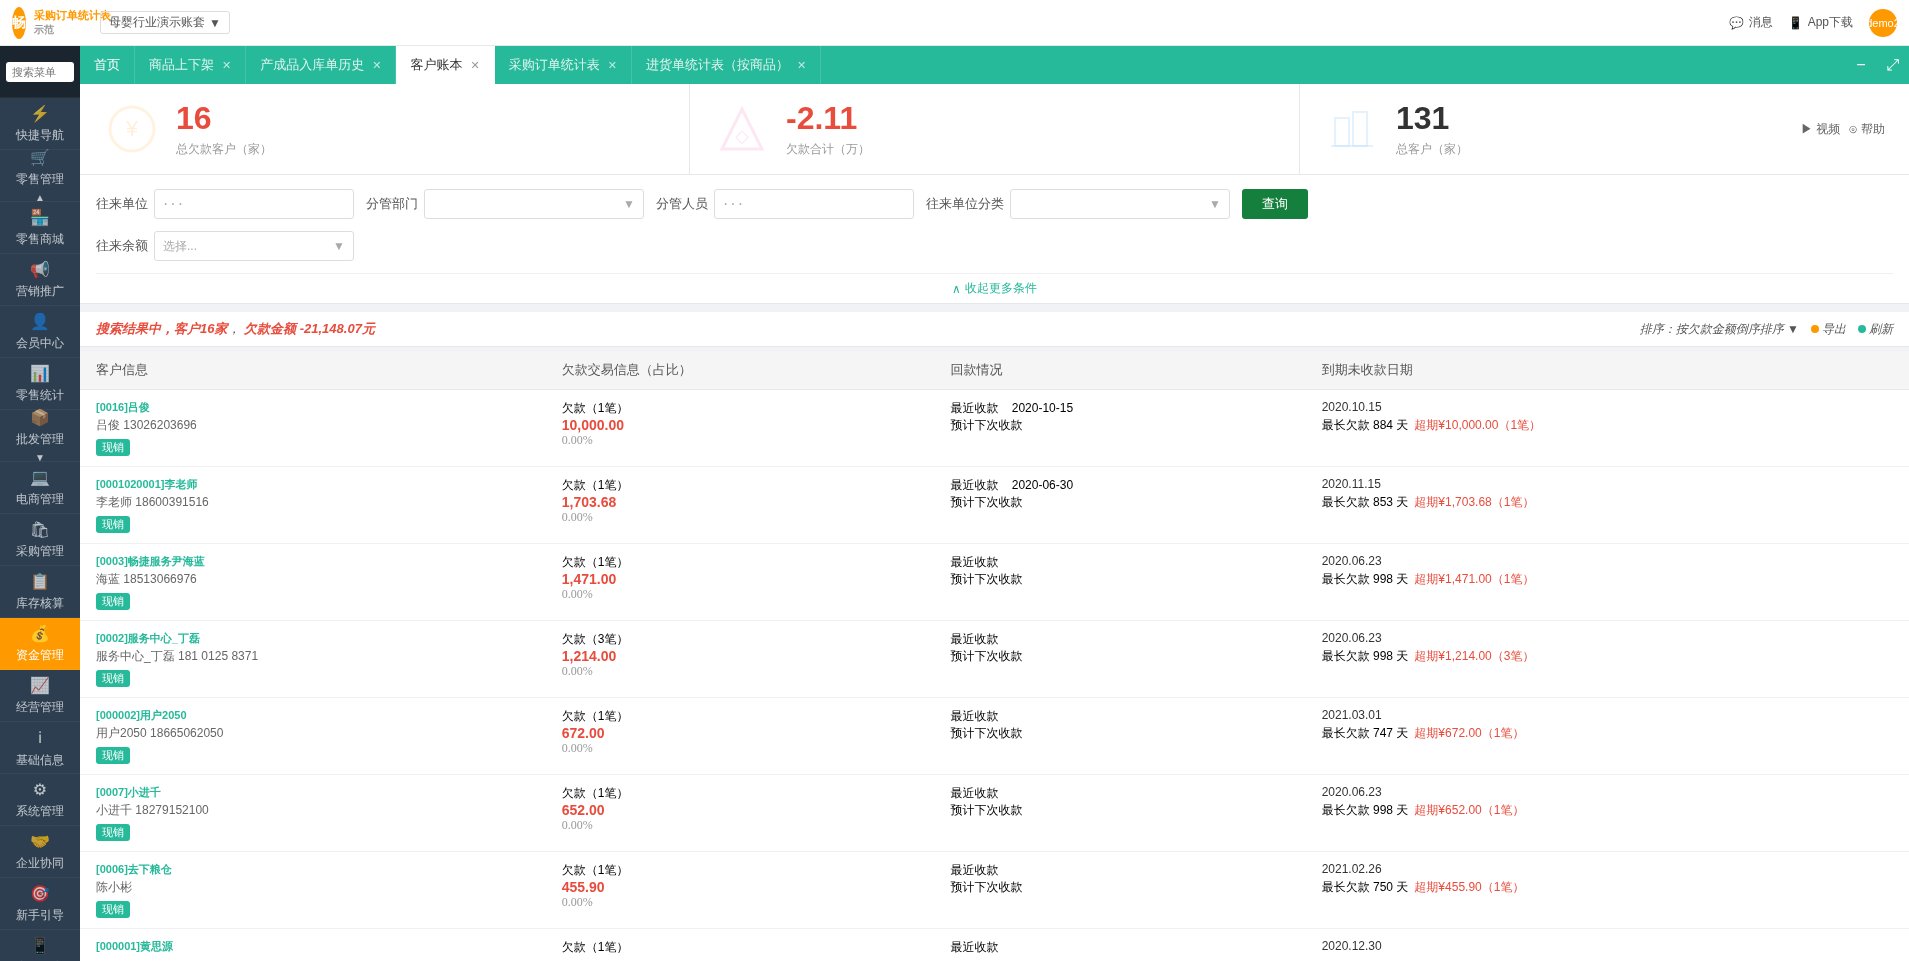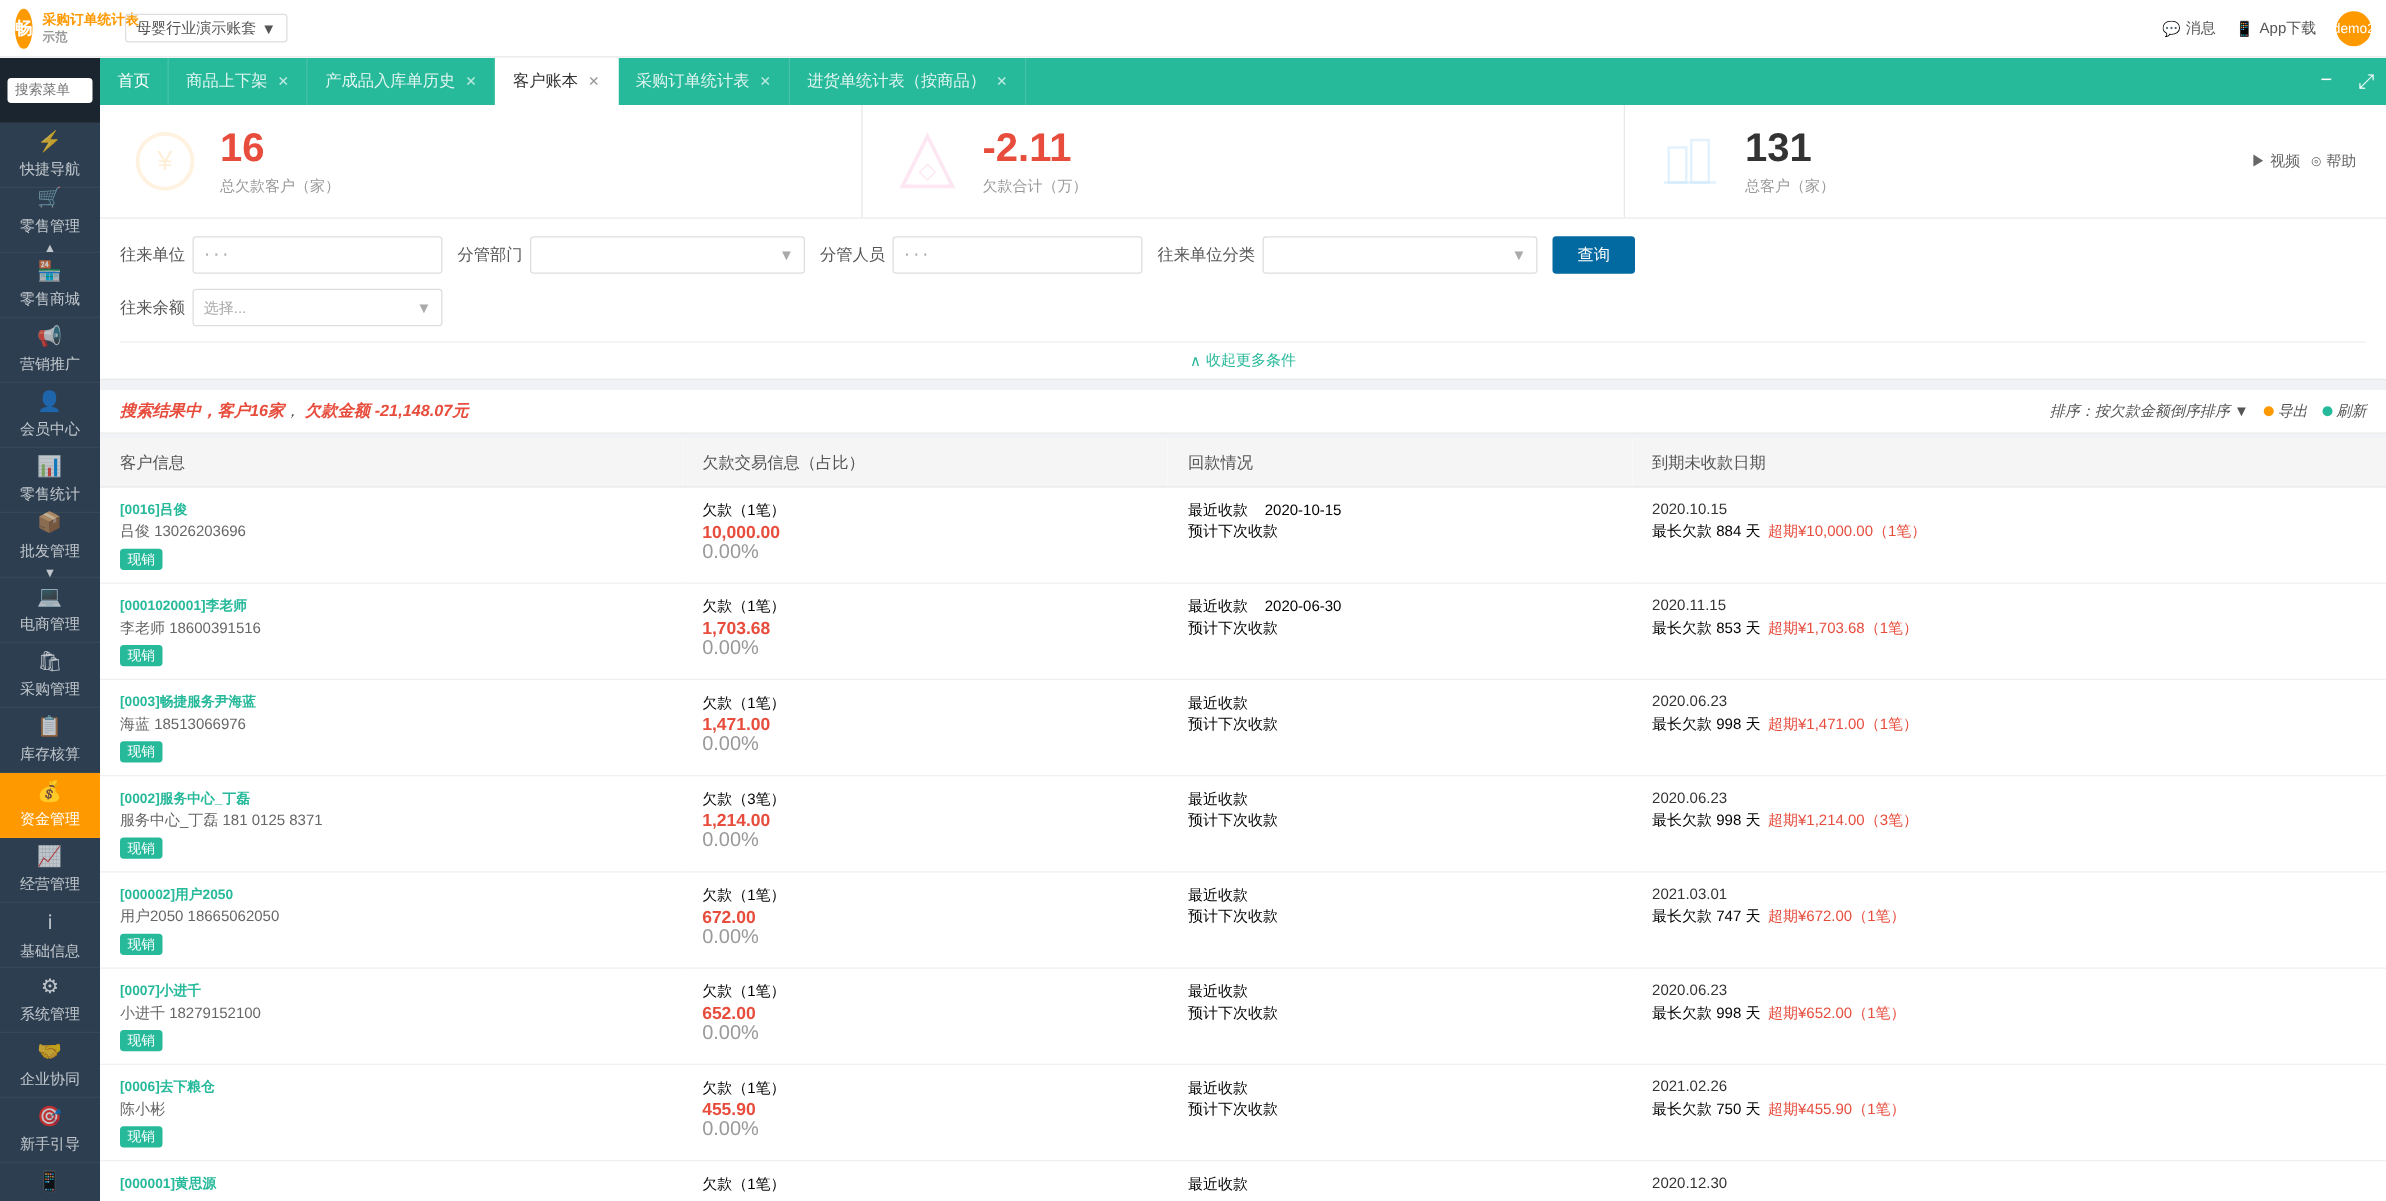--- a/index.html
+++ b/index.html
@@ -89,21 +89,21 @@
     .filter-label { font-size: 13px; color: #555; white-space: nowrap; }
     .filter-input {
       width: 200px; height: 30px; border: 1px solid #ddd; border-radius: 3px;
       padding: 0 8px; font-size: 12px; display:flex;align-items:center;justify-content:space-between; cursor:pointer;
       background: #fff;
     }
     .filter-input.wide { width: 220px; }
     .filter-dots { color: #aaa; font-size: 16px; letter-spacing: 2px; }
     .filter-arrow { color: #aaa; font-size: 12px; }
     .filter-btn-orange {
-      background: #0369a1; color: #fff; border: none; border-radius: 3px;
+      background: #15803d; color: #fff; border: none; border-radius: 3px;
       padding: 6px 20px; font-size: 13px; cursor: pointer;
     }
     .collapse-row {
       display: flex; align-items: center; justify-content: center;
       padding: 6px 0; color: #26b99a; font-size: 12px; cursor: pointer; gap: 4px;
       border-top: 1px solid #f0f0f0;
     }
 
     
     .results-bar {
@@ -131,21 +131,21 @@
       padding: 10px 16px; vertical-align: top; border-bottom: 1px solid #f0f0f0;
       font-size: 12px;
     }
     .customer-name { color: #26b99a; cursor: pointer; font-size: 11px; font-weight: bold; }
     .customer-sub { color: #666; font-size: 12px; margin: 2px 0; }
     .tag-green {
       display: inline-block; background: #26b99a; color: #fff;
       padding: 1px 6px; border-radius: 3px; font-size: 11px; margin-top: 3px;
     }
     .amount-red { color: #e74c3c; font-size: 14px; font-weight: bold; }
-    .amount-gray { color: #999; font-size: 16px; }
+    .amount-gray { color: #999; font-size: 12px; font-family: Liberation Serif, serif; }
     .overdue-red { color: #e74c3c; cursor: pointer; font-size: 12px; }
     .normal-text { color: #000000; font-size: 12px; }
     .date-text { color: #333; font-size: 12px; }
 
     
     .main-content::-webkit-scrollbar { width: 6px; }
     .main-content::-webkit-scrollbar-thumb { background: #ccc; border-radius: 3px; }
   </style>
 </head>
 <body>

